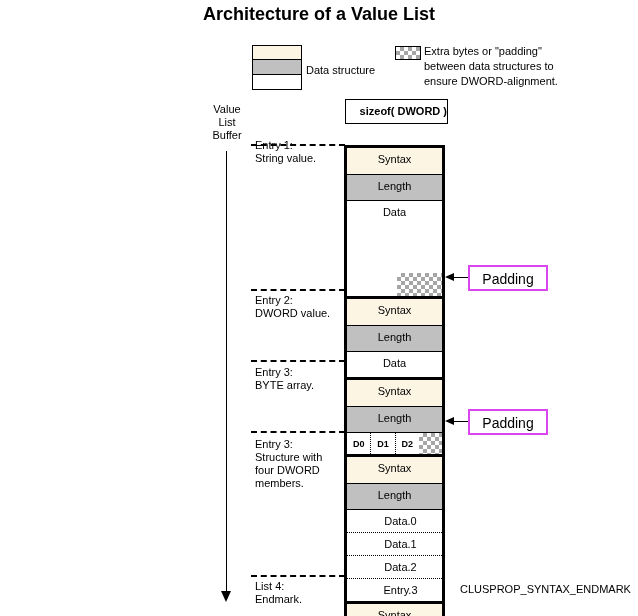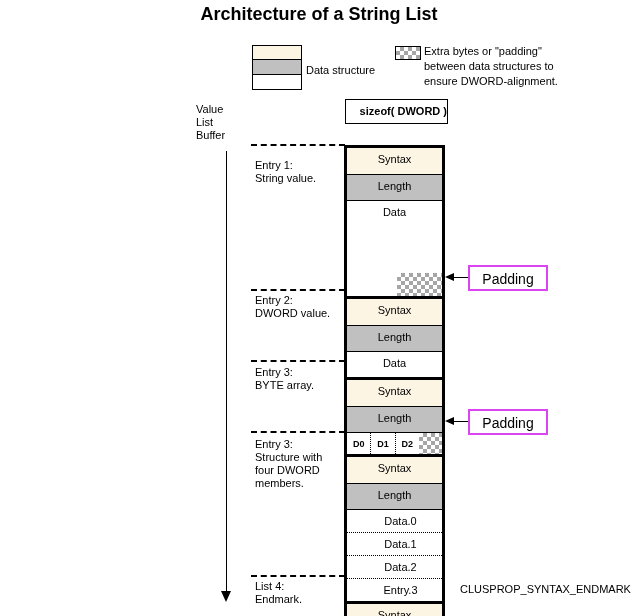--- a/index.html
+++ b/index.html
@@ -28,21 +28,21 @@
   .checker {
     background-image:repeating-conic-gradient(#A6A6A6 0% 25%, #ffffff 0% 50%);
     background-size:8px 8px;
   }
 
   
   .sizeof { left:345px; top:99px; width:103px; height:25px; border:1px solid #000;
             font-weight:bold; text-align:right; line-height:23px; font-size:11px; }
 
   
-  .buffer-label { left:196px; top:103px; width:62px; }
+  .buffer-label { left:196px; top:103px; width:62px; text-align:center; }
   .v-arrow-line { left:226px; top:151px; width:1px; height:440px; background:#000; }
   .v-arrow-head { left:221px; top:591px; width:0; height:0;
                   border-left:5px solid transparent; border-right:5px solid transparent;
                   border-top:11px solid #000; }
 
   
   .dash { left:251px; width:94px; height:0; border-top:2px dashed #000; }
 
   
   .entry-label { left:255px; width:92px; }
@@ -77,21 +77,21 @@
   .arrow-head1 { left:445px; top:273px; }
   .arrow-head2 { left:445px; top:417px; }
 
   .endmark-note { left:460px; top:583px; }
 </style>
 </head>
 <body>
 
 <div class="stage">
 
-  <div class="abs title">Architecture of a String List</div>
+  <div class="abs title">Architecture of a Value List</div>
 
   <div class="abs lg-swatch1">
     <div class="lg-band cream"></div>
     <div class="lg-band gray"></div>
     <div class="lg-band white"></div>
   </div>
   <div class="abs t11 lg-label1">Data structure</div>
   <div class="abs lg-swatch2 checker"></div>
   <div class="abs t11 pre lg-label2">Extra bytes or "padding"
 between data structures to
@@ -104,21 +104,21 @@
 Buffer</div>
   <div class="abs v-arrow-line"></div>
   <div class="abs v-arrow-head"></div>
 
   <div class="abs dash" style="top:144px"></div>
   <div class="abs dash" style="top:289px"></div>
   <div class="abs dash" style="top:360px"></div>
   <div class="abs dash" style="top:431px"></div>
   <div class="abs dash" style="top:575px"></div>
 
-  <div class="abs t11 pre entry-label" style="top:159px">Entry 1:
+  <div class="abs t11 pre entry-label" style="top:139px">Entry 1:
 String value.</div>
   <div class="abs t11 pre entry-label" style="top:294px">Entry 2:
 DWORD value.</div>
   <div class="abs t11 pre entry-label" style="top:366px">Entry 3:
 BYTE array.</div>
   <div class="abs t11 pre entry-label" style="top:438px">Entry 3:
 Structure with
 four DWORD
 members.</div>
   <div class="abs t11 pre entry-label" style="top:580px">List 4:

